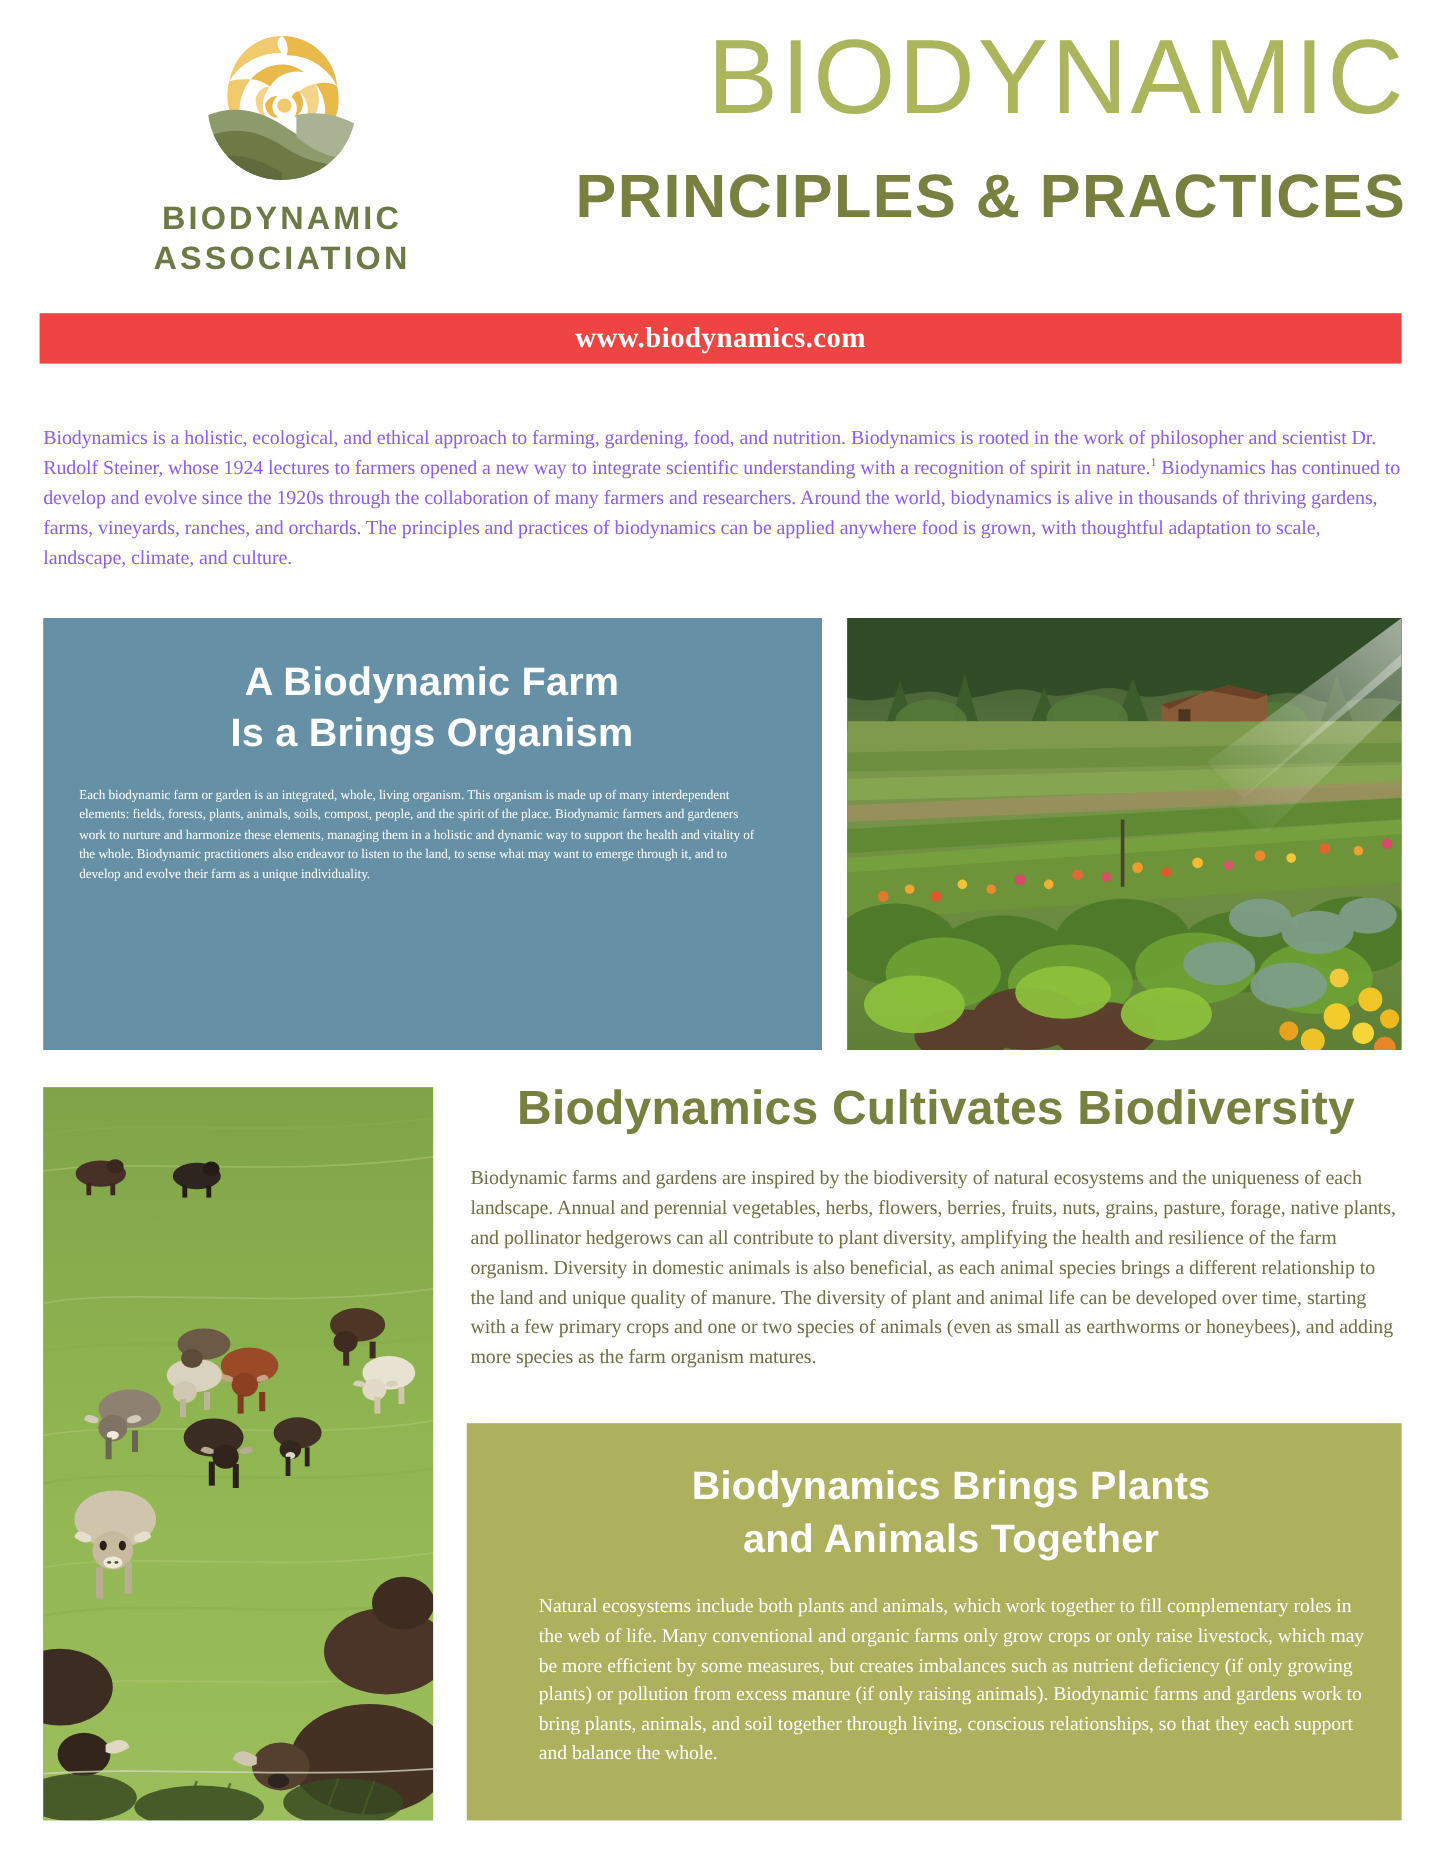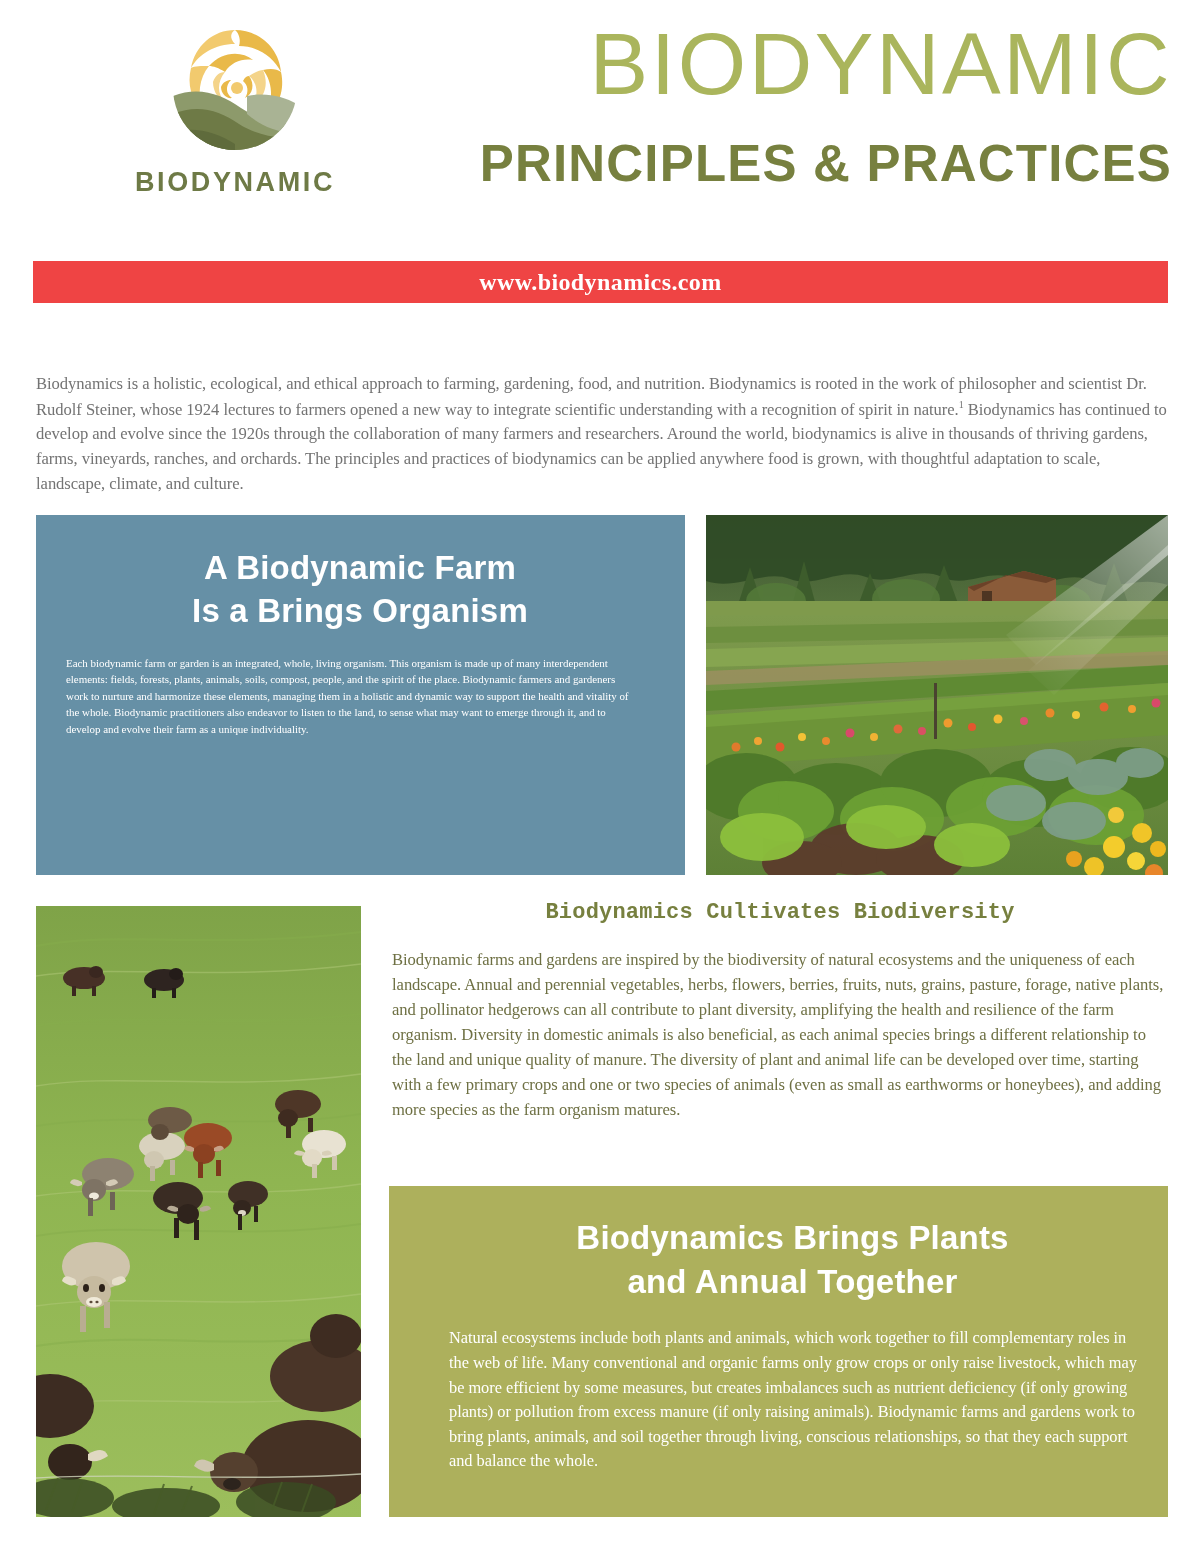--- a/index.html
+++ b/index.html
@@ -90,23 +90,23 @@
     color: #ffffff;
     font-family: "Liberation Serif", serif;
     font-weight: 700;
     font-size: 24px;
     letter-spacing: 0.4px;
   }
 
   
   .intro {
     position: absolute;
-    left: 36px; top: 372px;
+    left: 36px; top: 353px;
     width: 1132px;
-    color: #737373;
+    color: #8b5cf6;
     font-size: 16.6px;
     line-height: 1.50;
     text-align: left;
     letter-spacing: -0.05px;
   }
   .intro sup { font-size: 10px; vertical-align: super; }
 
   
   .blue-box {
     position: absolute;
@@ -154,24 +154,24 @@
     background: #8db05a;
   }
 
   .biodiv {
     position: absolute;
     left: 392px; top: 900px;
     width: 776px;
   }
 
   .biodiv .head {
-    font-family: Liberation Mono, monospace;
+    font-family: Liberation Sans, sans-serif;
     font-weight: 700;
     color: #77803f;
-    font-size: 22px;
+    font-size: 40px;
     line-height: 1.2;
     text-align: center;
     letter-spacing: 0.2px;
   }
 
   .biodiv .body {
     color: #6e7043;
     font-size: 16.6px;
     line-height: 1.50;
     margin-top: 22px;
@@ -245,20 +245,21 @@
           </g>
           <circle cx="68" cy="66" r="6" fill="#f2ca6e"></circle>
 
           <path d="M4 74 C30 64 52 72 72 86 C90 98 110 104 128 100 L128 132 L4 132 Z" fill="#8d9a6b"></path>
           <path d="M4 92 C28 82 50 88 70 102 C86 112 106 118 128 114 L128 132 L4 132 Z" fill="#6e7a46"></path>
           <path d="M78 74 C96 70 114 74 128 82 L128 110 C110 112 92 104 78 92 Z" fill="#a9b394"></path>
           <path d="M4 110 C26 104 48 110 66 122 L66 132 L4 132 Z" fill="#5f6b3c"></path>
         </g>
       </svg>
       <div class="logo-word">BIODYNAMIC</div>
+      <div class="logo-word">ASSOCIATION</div>
     </div>
 
     <div class="title-block">
       <div class="title-main">BIODYNAMIC</div>
       <div class="title-sub">PRINCIPLES &amp; PRACTICES</div>
     </div>
   </div>
 
   <div class="url-band">
     <span>www.biodynamics.com</span>
@@ -548,18 +549,18 @@
   </div>
 
   <div class="biodiv">
     <div class="head">Biodynamics Cultivates Biodiversity</div>
     <p class="body">Biodynamic farms and gardens are inspired by the biodiversity of natural ecosystems and the uniqueness of each landscape. Annual and perennial vegetables, herbs, flowers, berries, fruits, nuts, grains, pasture, forage, native plants, and pollinator hedgerows can all contribute to plant diversity, amplifying the health and resilience of the farm organism. Diversity in domestic animals is also beneficial, as each animal species brings a different relationship to the land and unique quality of manure. The diversity of plant and animal life can be developed over time, starting with a few primary crops and one or two species of animals (even as small as earthworms or honeybees), and adding more species as the farm organism matures.</p>
   </div>
 
   <div class="green-box">
     <div class="head">
       <div>Biodynamics Brings Plants</div>
-      <div>and Annual Together</div>
+      <div>and Animals Together</div>
     </div>
     <p class="body">Natural ecosystems include both plants and animals, which work together to fill complementary roles in the web of life. Many conventional and organic farms only grow crops or only raise livestock, which may be more efficient by some measures, but creates imbalances such as nutrient deficiency (if only growing plants) or pollution from excess manure (if only raising animals). Biodynamic farms and gardens work to bring plants, animals, and soil together through living, conscious relationships, so that they each support and balance the whole.</p>
   </div>
 
 </div>
 
 </body></html>

